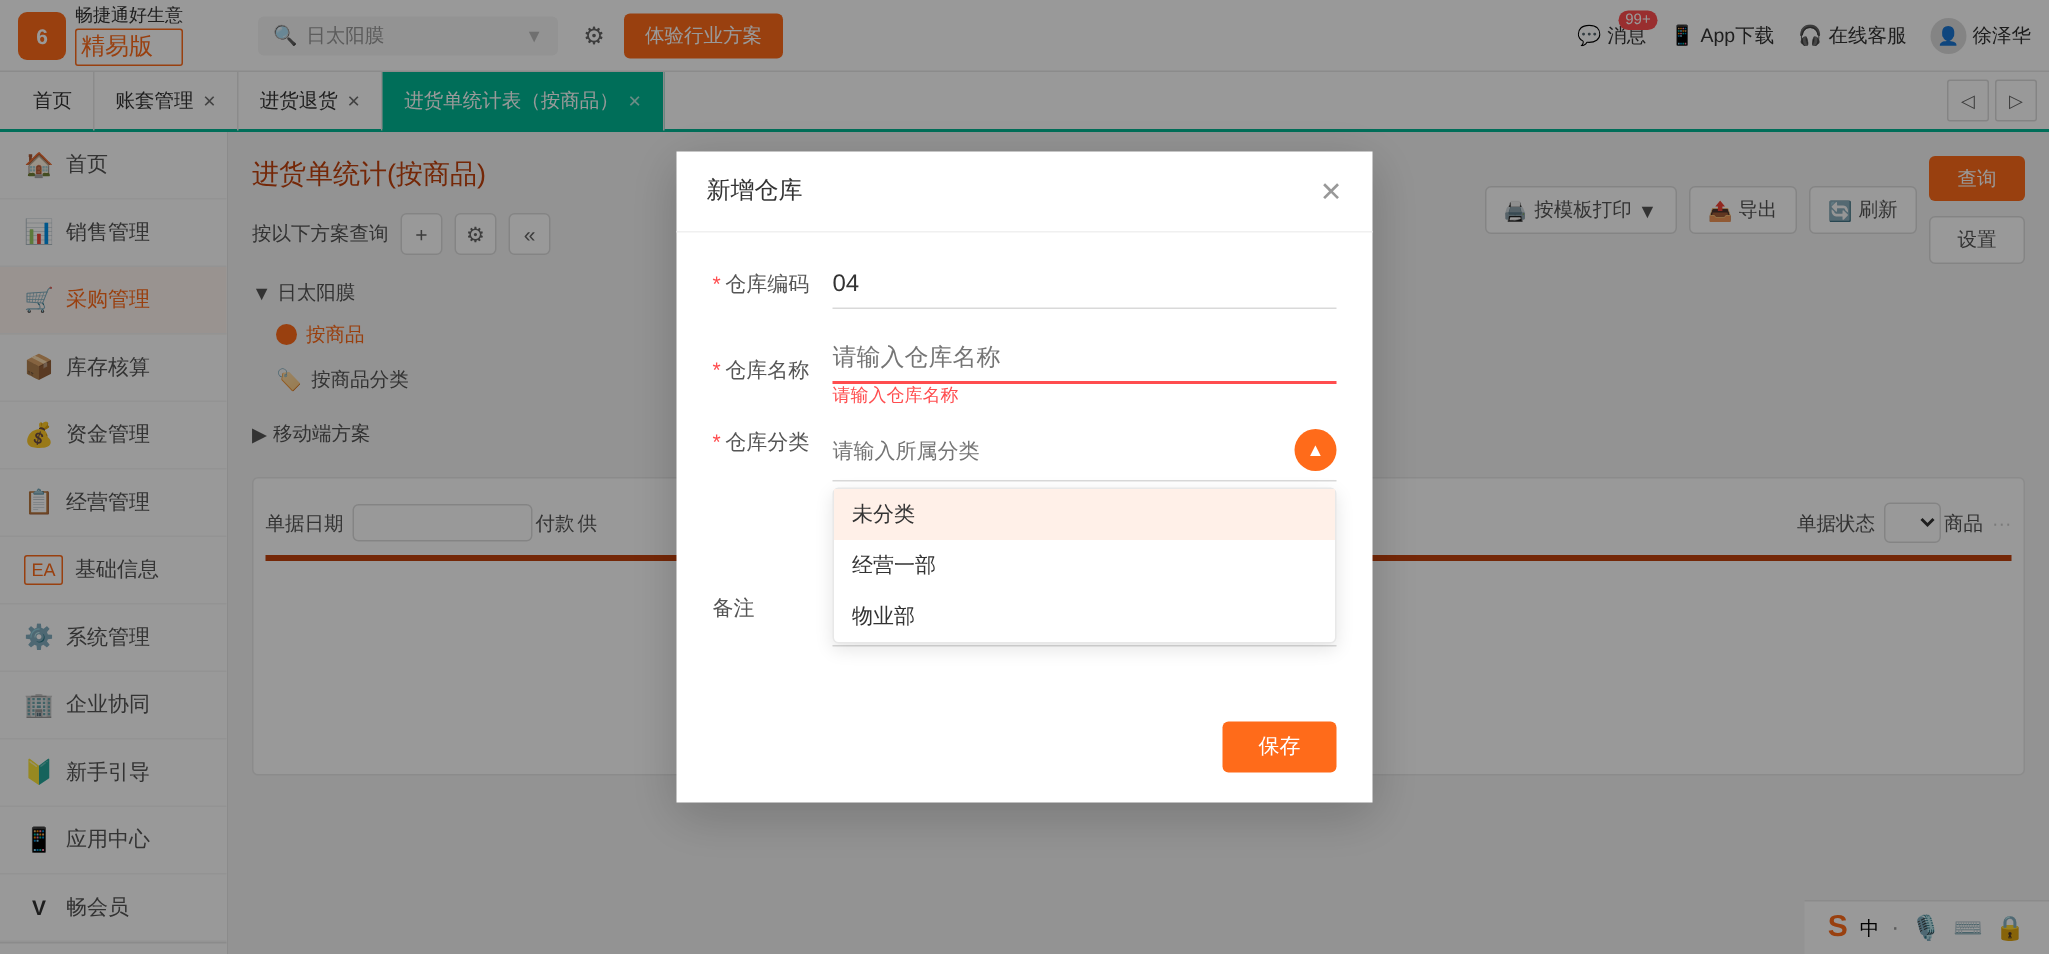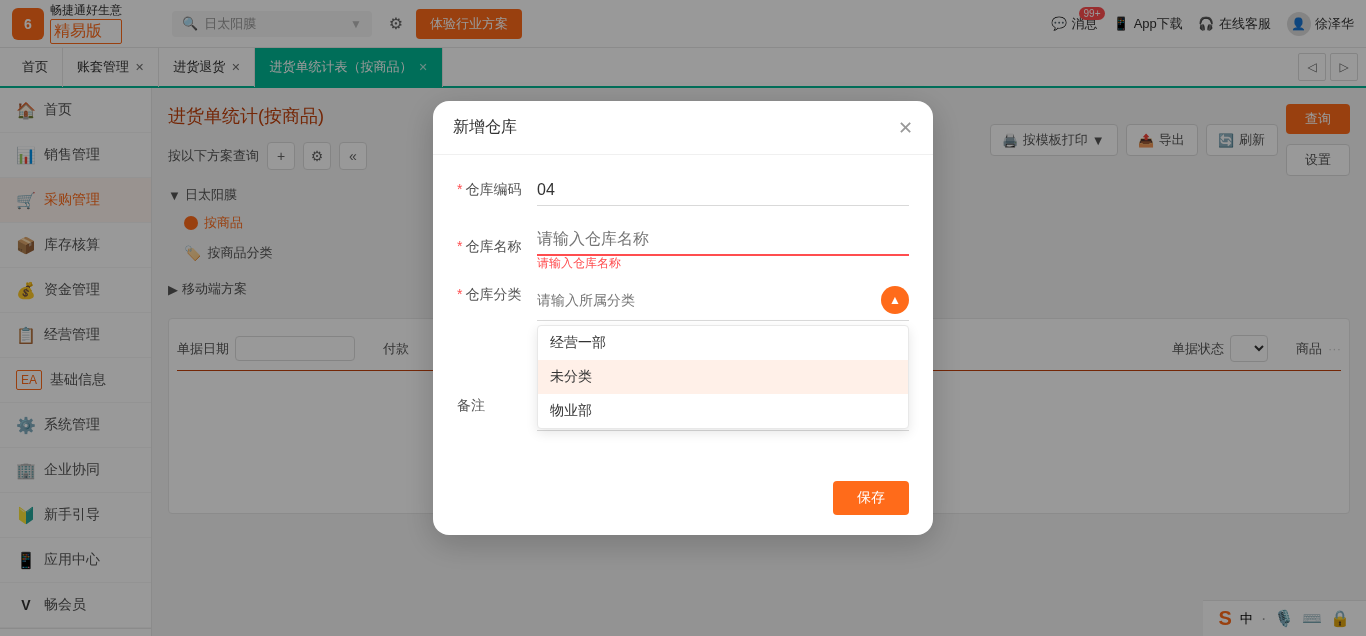--- a/index.html
+++ b/index.html
@@ -311,23 +311,23 @@
       padding: 6px 18px;
       font-size: 13px;
       cursor: pointer;
       margin-top: 6px;
     }
 
     
     .filter-row {
       display: flex;
       align-items: center;
-      gap: 28px;
+      gap: 2px;
       padding: 8px 0;
-      border-bottom: 1px solid #c2410c;
+      border-bottom: 4px solid #c2410c;
       margin-bottom: 8px;
       justify-content: space-between;
     }
     .filter-item {
       display: flex;
       align-items: center;
       gap: 6px;
       font-size: 13px;
       color: #555;
     }
@@ -353,22 +353,22 @@
       position: fixed;
       top: 0; left: 0; right: 0; bottom: 0;
       background: rgba(0,0,0,0.4);
       z-index: 100;
       display: flex;
       align-items: center;
       justify-content: center;
     }
     .modal {
       background: #fff;
-      border-radius: 16px;
-      width: 500px;
+      border-radius: 0;
+      width: 464px;
       min-height: 300px;
       padding: 0;
       box-shadow: 0 8px 32px rgba(0,0,0,0.2);
       position: relative;
     }
     .modal-header {
       display: flex;
       align-items: center;
       justify-content: space-between;
       padding: 16px 20px;
@@ -753,22 +753,22 @@
 
       <div class="form-row" style="position:relative">
         <span class="form-label required">仓库分类</span>
         <div class="form-input-wrapper">
           <div class="dropdown-trigger">
             <input type="text" placeholder="请输入所属分类" style="">
             <div class="dropdown-arrow">▲</div>
           </div>
 
           <div class="dropdown-list">
+            <div class="dropdown-option selected">未分类</div>
             <div class="dropdown-option">经营一部</div>
-            <div class="dropdown-option selected">未分类</div>
             <div class="dropdown-option">物业部</div>
           </div>
         </div>
       </div>
 
       <div class="form-row" style="margin-top:70px">
         <span class="form-label">备注</span>
         <textarea class="textarea-input" style=""></textarea>
       </div>
     </div>

